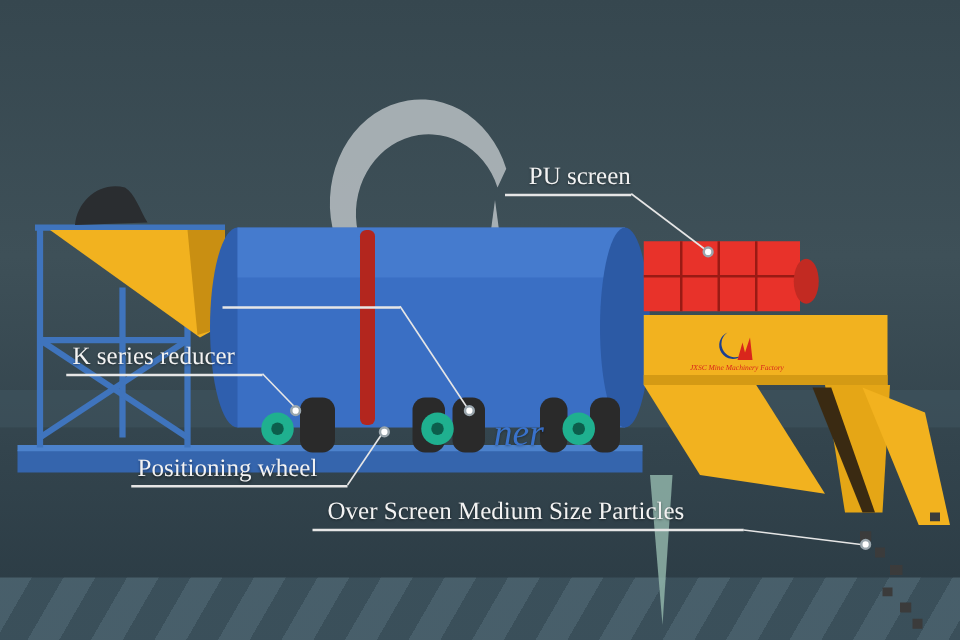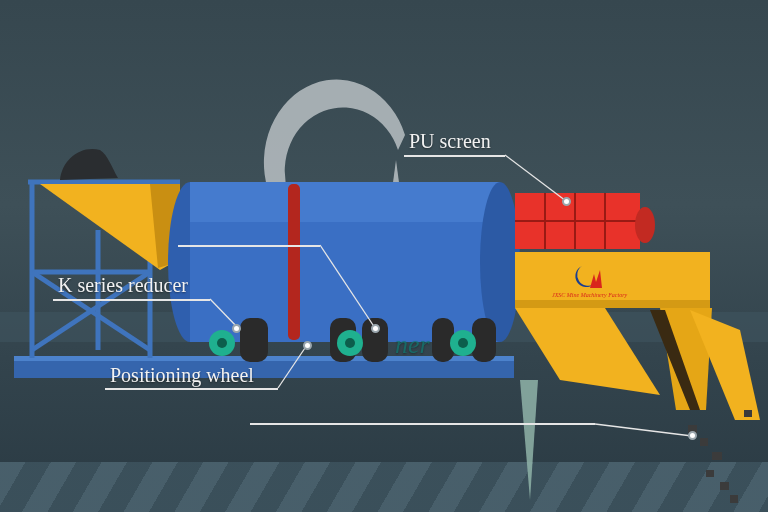--- a/index.html
+++ b/index.html
@@ -109,30 +109,31 @@
       <line x1="595" y1="424" x2="692" y2="436"></line>
     </g>
   </svg>
 
   <div class="dot" style="left:562px;top:197px"></div>
   <div class="dot" style="left:371px;top:324px"></div>
   <div class="dot" style="left:232px;top:324px"></div>
   <div class="dot" style="left:303px;top:341px"></div>
   <div class="dot" style="left:688px;top:431px"></div>
 
-  <div class="label" style="left:395px;top:330px;font-size:26px;font-style:italic;color:#0f766e;opacity:.75;">ner</div>
+  <div class="label" style="left:395px;top:330px;font-size:30px;font-style:italic;color:#3b82f6;opacity:.75;">ner</div>
 
   <div class="label" style="left:552px;top:292px;font-size:6px;color:#d9261c;text-shadow:none;font-style:italic;">JXSC Mine Machinery Factory</div>
 
-  <div class="label" style="left:409px;top:130px;font-size:20px;">PU screen</div>
+  <div class="label" style="left:423px;top:130px;font-size:20px;">PU screen</div>
   <div class="underline" style="left:404px;top:155px;width:101px;"></div>
 
   <div class="underline" style="left:178px;top:245px;width:142px;"></div>
 
   <div class="label" style="left:58px;top:274px;font-size:20px;">K series reducer</div>
   <div class="underline" style="left:53px;top:299px;width:157px;"></div>
 
   <div class="label" style="left:110px;top:364px;font-size:20px;">Positioning wheel</div>
   <div class="underline" style="left:105px;top:388px;width:173px;"></div>
 
+  <div class="label" style="left:262px;top:398px;font-size:20px;">Over Screen Medium Size Particles</div>
   <div class="underline" style="left:250px;top:423px;width:345px;"></div>
 
 </div>
 
 </body></html>

